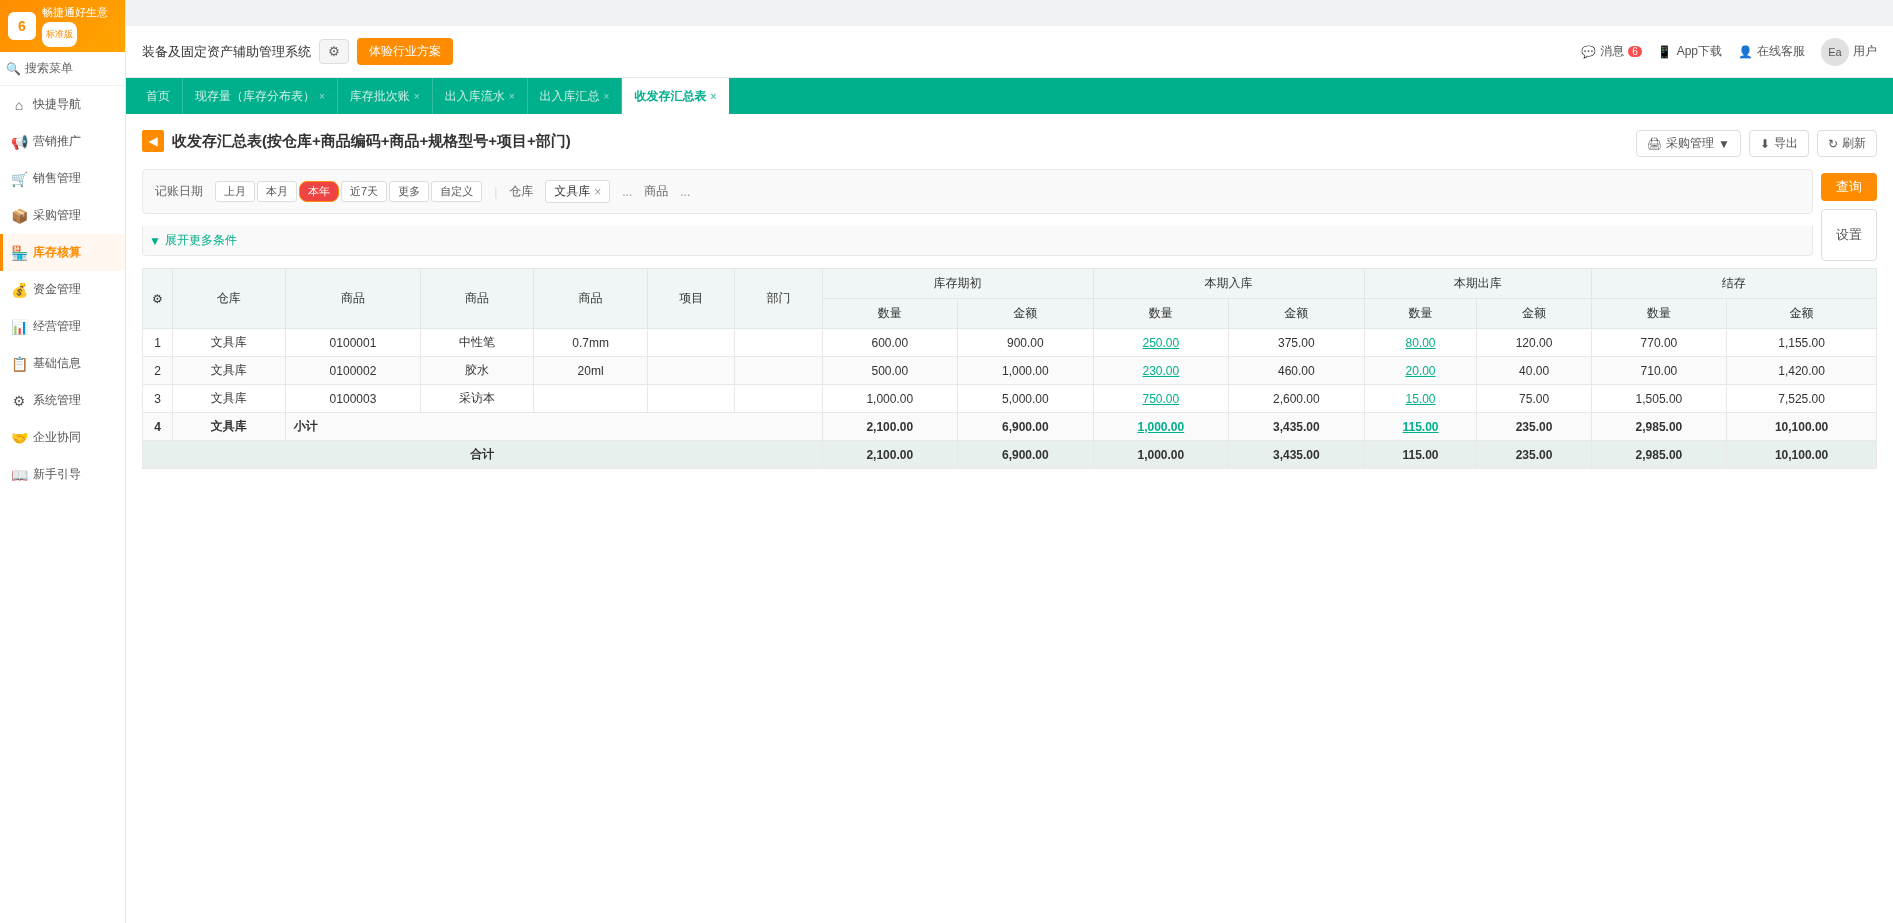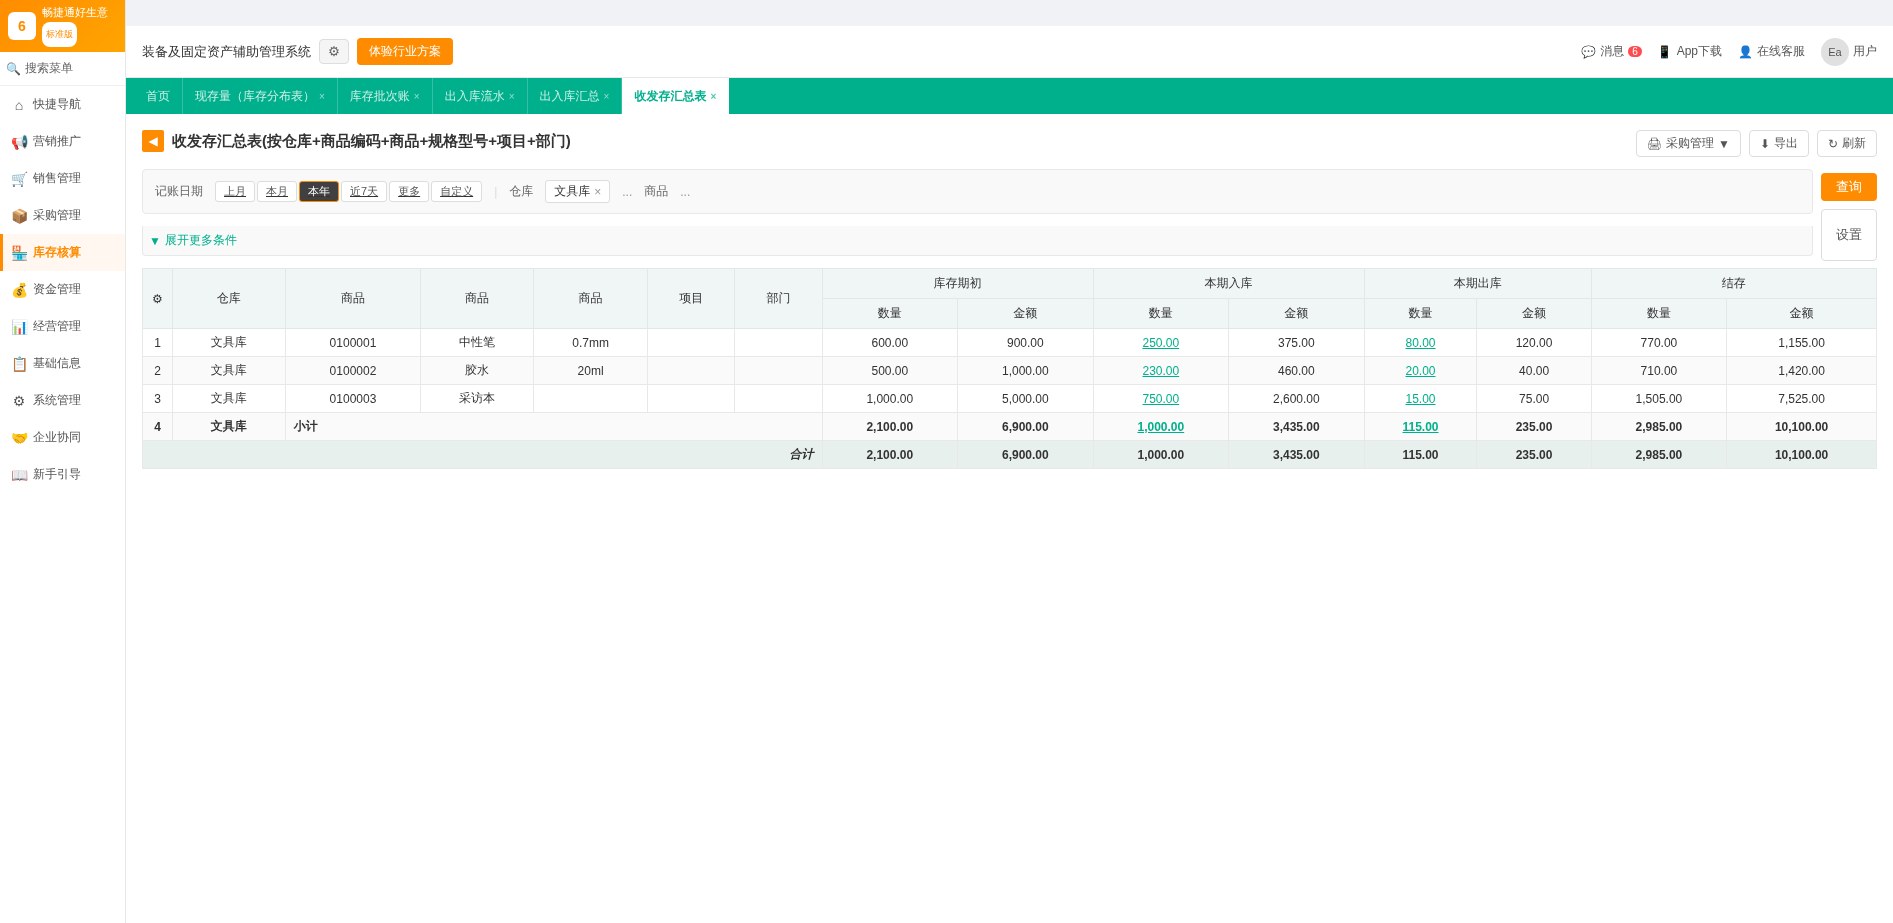--- a/index.html
+++ b/index.html
@@ -43,23 +43,23 @@
     .page-content { flex: 1; background: #f0f2f5; overflow-y: auto; padding: 0; }
     .page-inner { background: #fff; margin: 0; padding: 16px; min-height: 100%; }
     .page-title { font-size: 15px; font-weight: bold; color: #333; }
     .page-actions { display: flex; align-items: center; gap: 8px; }
     .action-btn { display: flex; align-items: center; gap: 4px; padding: 4px 10px; border: 1px solid #ddd; border-radius: 4px; cursor: pointer; font-size: 12px; color: #555; background: #fff; }
 
     
     .filter-bar { background: #f9f9f9; border: 1px solid #e8e8e8; border-radius: 4px; padding: 10px 12px; margin-bottom: 12px; }
     .filter-row { display: flex; align-items: center; gap: 12px; flex-wrap: wrap; }
     .filter-label { color: #666; font-size: 12px; white-space: nowrap; }
-    .filter-date-btns { display: flex; align-items: center; gap: 2px; text-decoration: underline; }
+    .filter-date-btns { display: flex; align-items: center; gap: 2px; }
     .date-btn { padding: 2px 8px; border: 1px solid #ddd; border-radius: 3px; cursor: pointer; font-size: 11px; color: #555; background: #fff; }
-    .date-btn.active { background: #404040; color: #fff; border-color: #ff8c00; }
+    .date-btn.active { background: #ef4444; color: #fff; border-color: #ff8c00; border-radius: 8px; }
     .date-range { font-size: 11px; color: #999; margin-top: 3px; }
     .filter-tag { display: flex; align-items: center; gap: 4px; background: #fff; border: 1px solid #ddd; border-radius: 3px; padding: 2px 8px; font-size: 12px; }
     .filter-tag-close { cursor: pointer; color: #999; }
     .filter-divider { color: #ddd; }
     .expand-btn { display: flex; align-items: center; gap: 4px; color: #00b08c; cursor: pointer; font-size: 12px; border: none; background: none; }
     .filter-ellipsis { color: #999; cursor: pointer; }
 
     
     .query-btn { background: #ff8c00; color: #fff; border: none; padding: 5px 14px; border-radius: 4px; cursor: pointer; font-size: 13px; }
     .set-btn { background: #fff; color: #555; border: 1px solid #ddd; padding: 16px 14px; border-radius: 4px; cursor: pointer; font-size: 13px; margin-top: 4px; }
@@ -361,21 +361,21 @@
     <td><span class="link-text">1,000.00</span></td>
     <td>3,435.00</td>
     <td><span class="link-text">115.00</span></td>
     <td>235.00</td>
     <td>2,985.00</td>
     <td>10,100.00</td>
   </tr>
               </tbody>
             <tfoot>
               <tr class="footer-row">
-                <td colspan="7" style="text-align:right;font-style:italic;">合计</td>
+                <td colspan="7" style="text-align:center;">合计</td>
                 <td>2,100.00</td>
                 <td>6,900.00</td>
                 <td>1,000.00</td>
                 <td>3,435.00</td>
                 <td>115.00</td>
                 <td>235.00</td>
                 <td>2,985.00</td>
                 <td>10,100.00</td>
               </tr>
             </tfoot>

